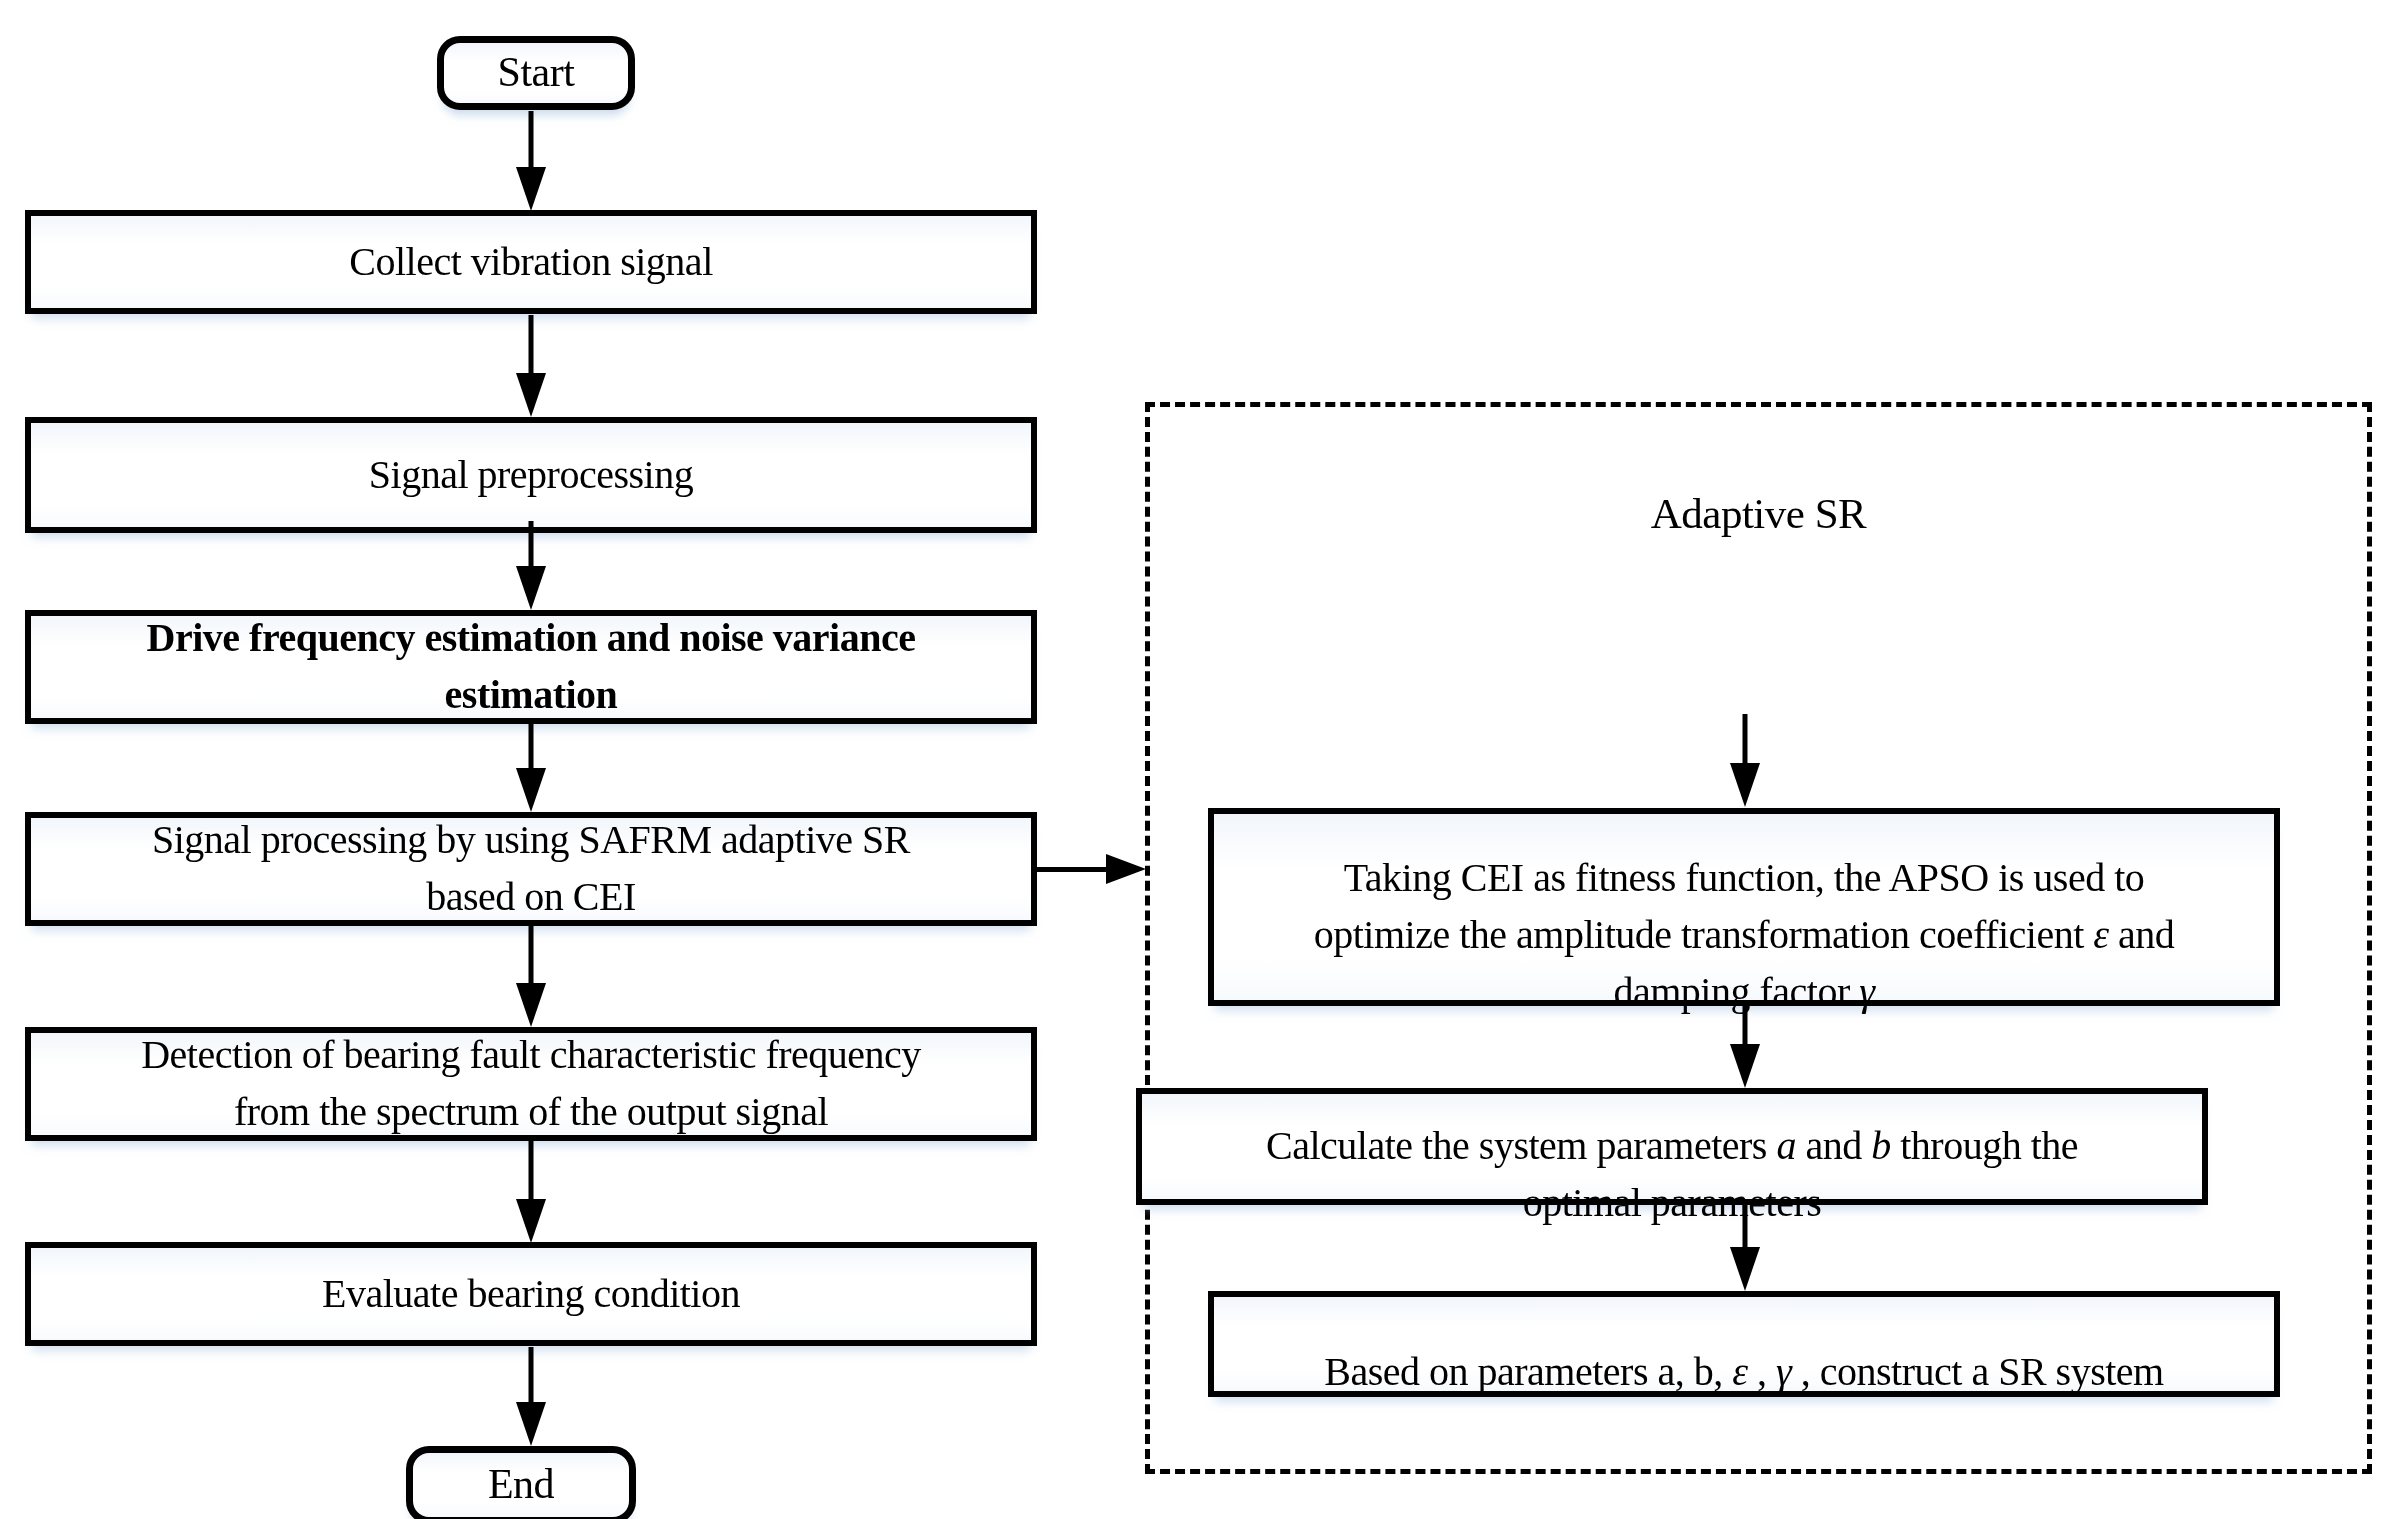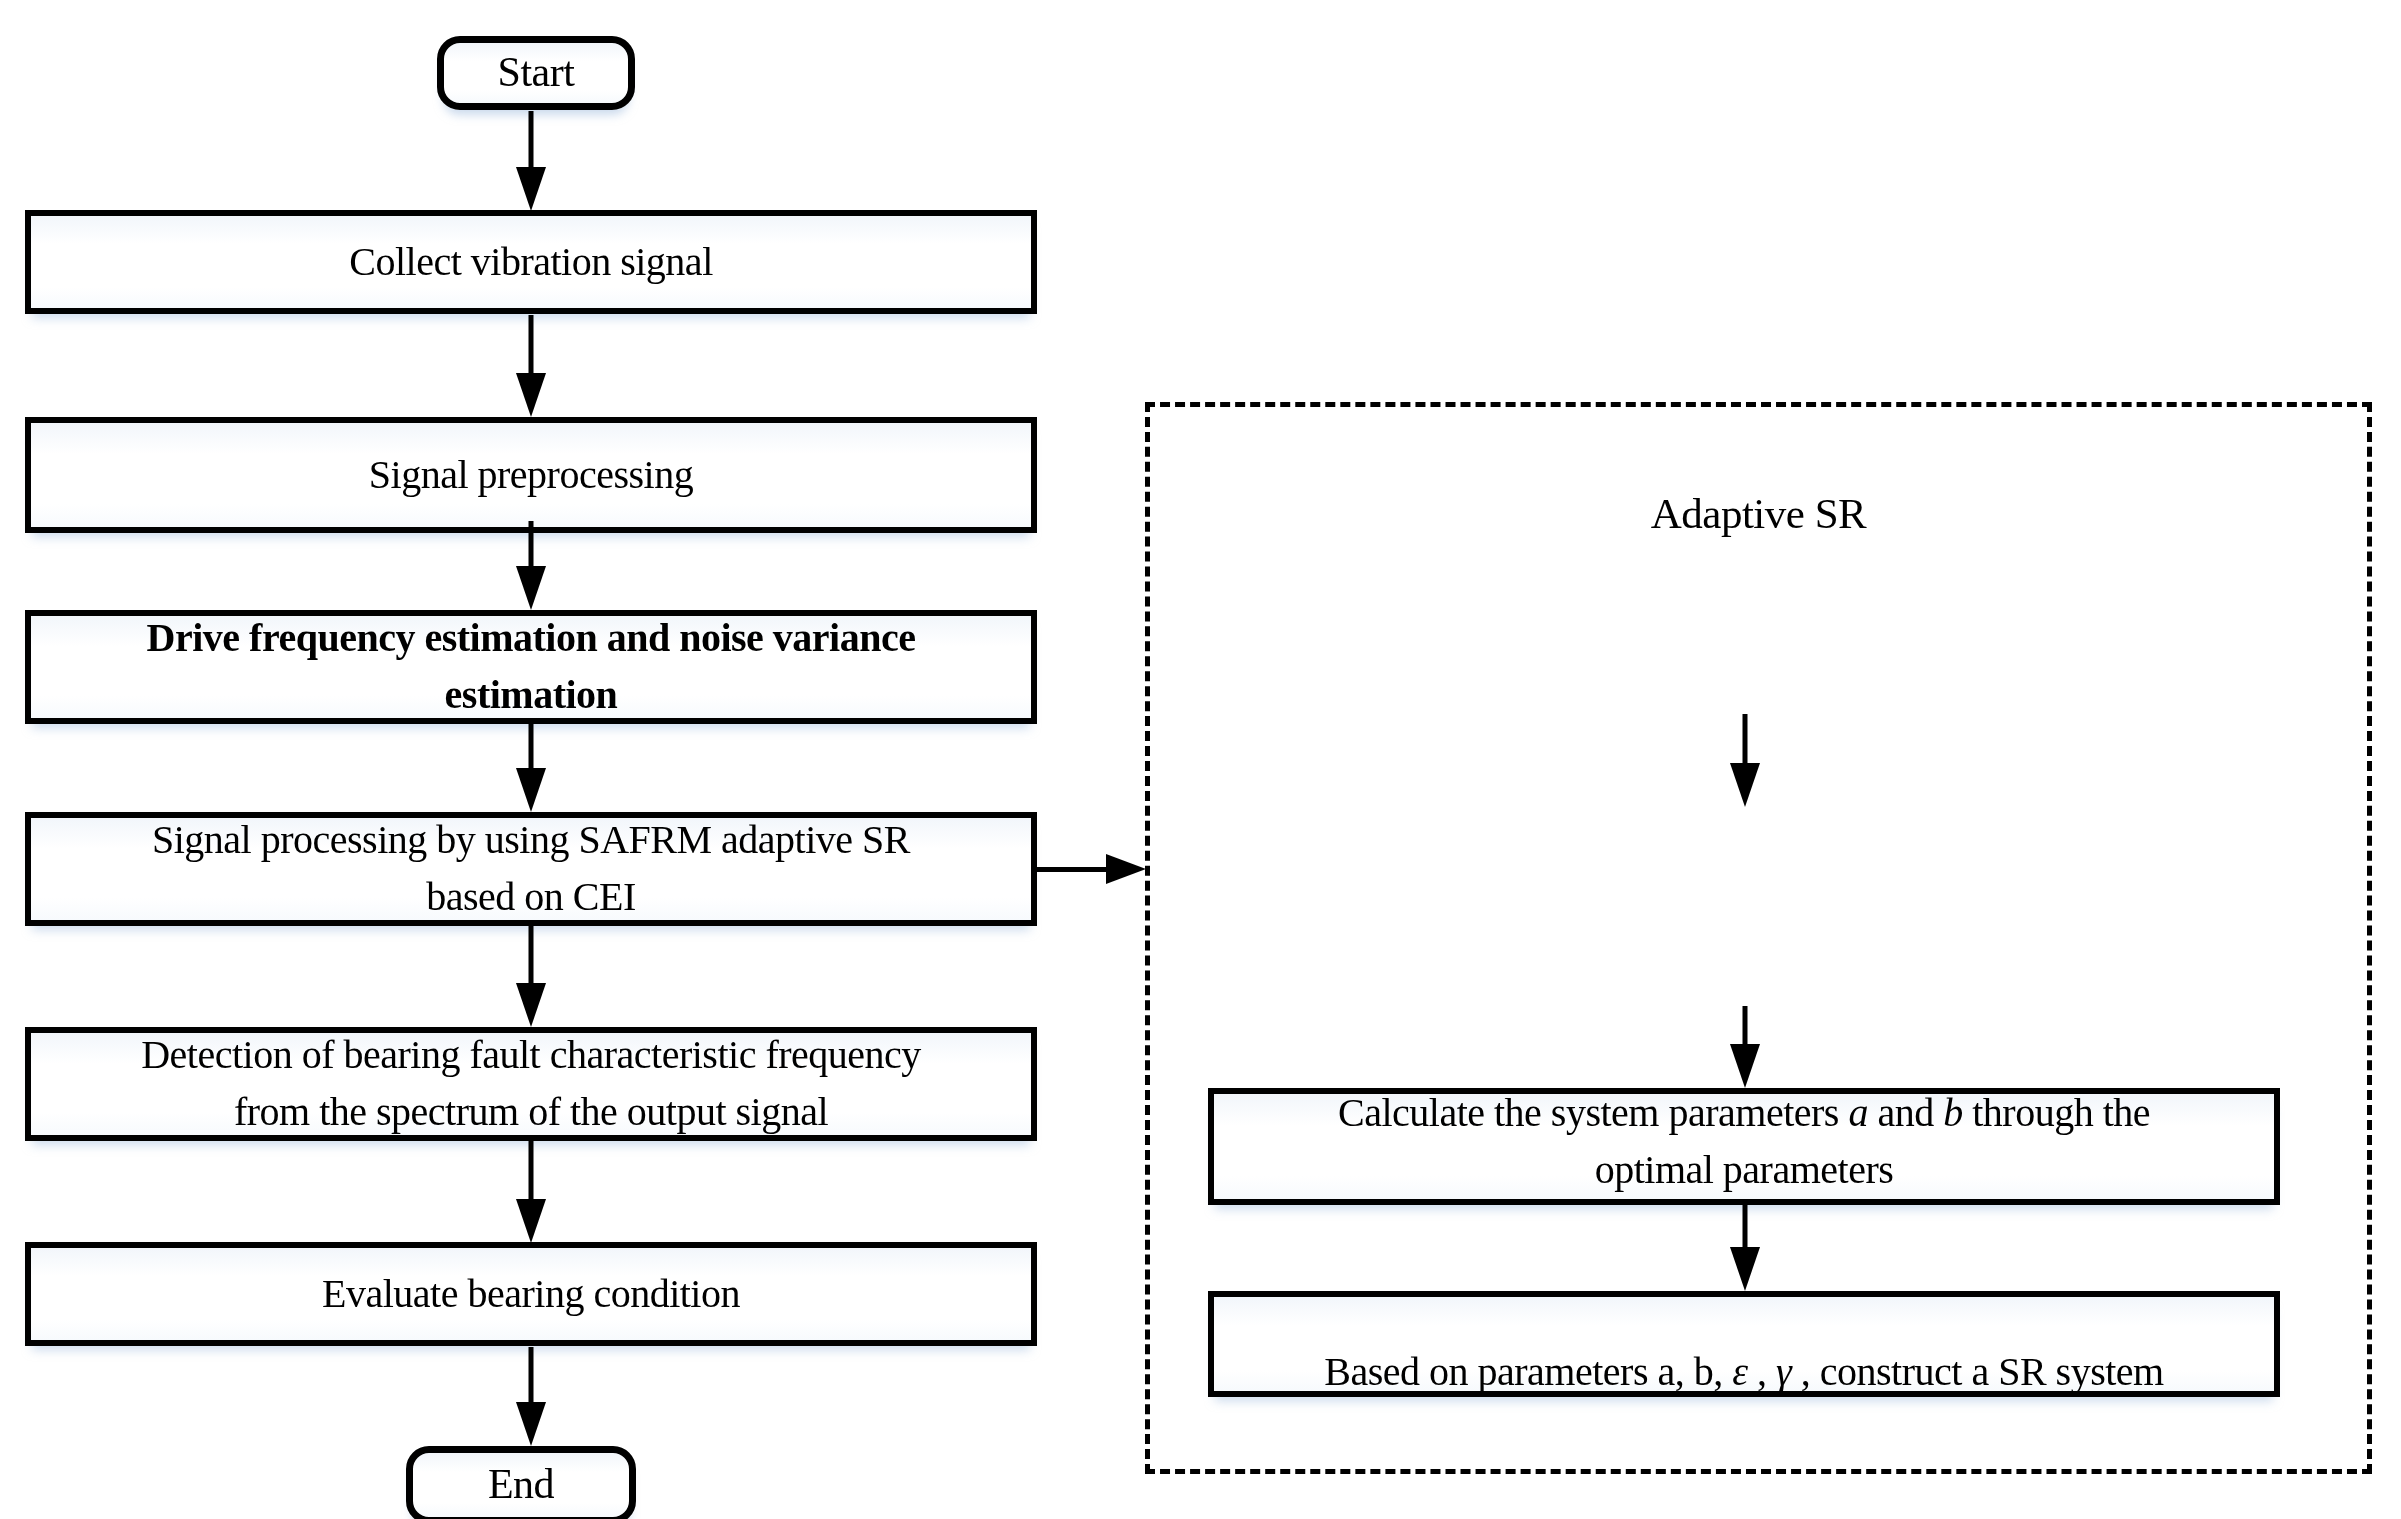--- a/index.html
+++ b/index.html
@@ -188,27 +188,34 @@
   <div class="dashed-panel" style="left:1145px; top:386px; width:1227px; height:1072px;">
     <div class="panel-title">Adaptive SR</div>
   </div>
 
 
   <div class="varrow" style="left:1729px; top:698px; width:31px; height:93px;">
     <div class="line" style="height:52px;"></div>
     <div class="head"></div>
   </div>
 
+  <div class="fbox" style="left:1208px; top:792px; width:1072px; height:198px;">
+    <div class="box-text panel-text">
+      <span>Taking CEI as fitness function, the APSO is used to
+optimize the amplitude transformation coefficient </span><span class="it">ε</span><span> and
+damping factor </span><span class="it">γ</span>
+    </div>
+  </div>
 
   <div class="varrow" style="left:1729px; top:990px; width:31px; height:82px;">
     <div class="line" style="height:41px;"></div>
     <div class="head"></div>
   </div>
 
-  <div class="fbox" style="left:1208px; top:1072px; width:1072px; height:117px;align-items:flex-end;">
+  <div class="fbox" style="left:1136px; top:1072px; width:1072px; height:117px;">
     <div class="box-text panel-text">
       <span>Calculate the system parameters </span><span class="it">a</span><span> and </span><span class="it">b</span><span> through the
 optimal parameters</span>
     </div>
   </div>
 
   <div class="varrow" style="left:1729px; top:1189px; width:31px; height:86px;">
     <div class="line" style="height:44px;"></div>
     <div class="head"></div>
   </div>

